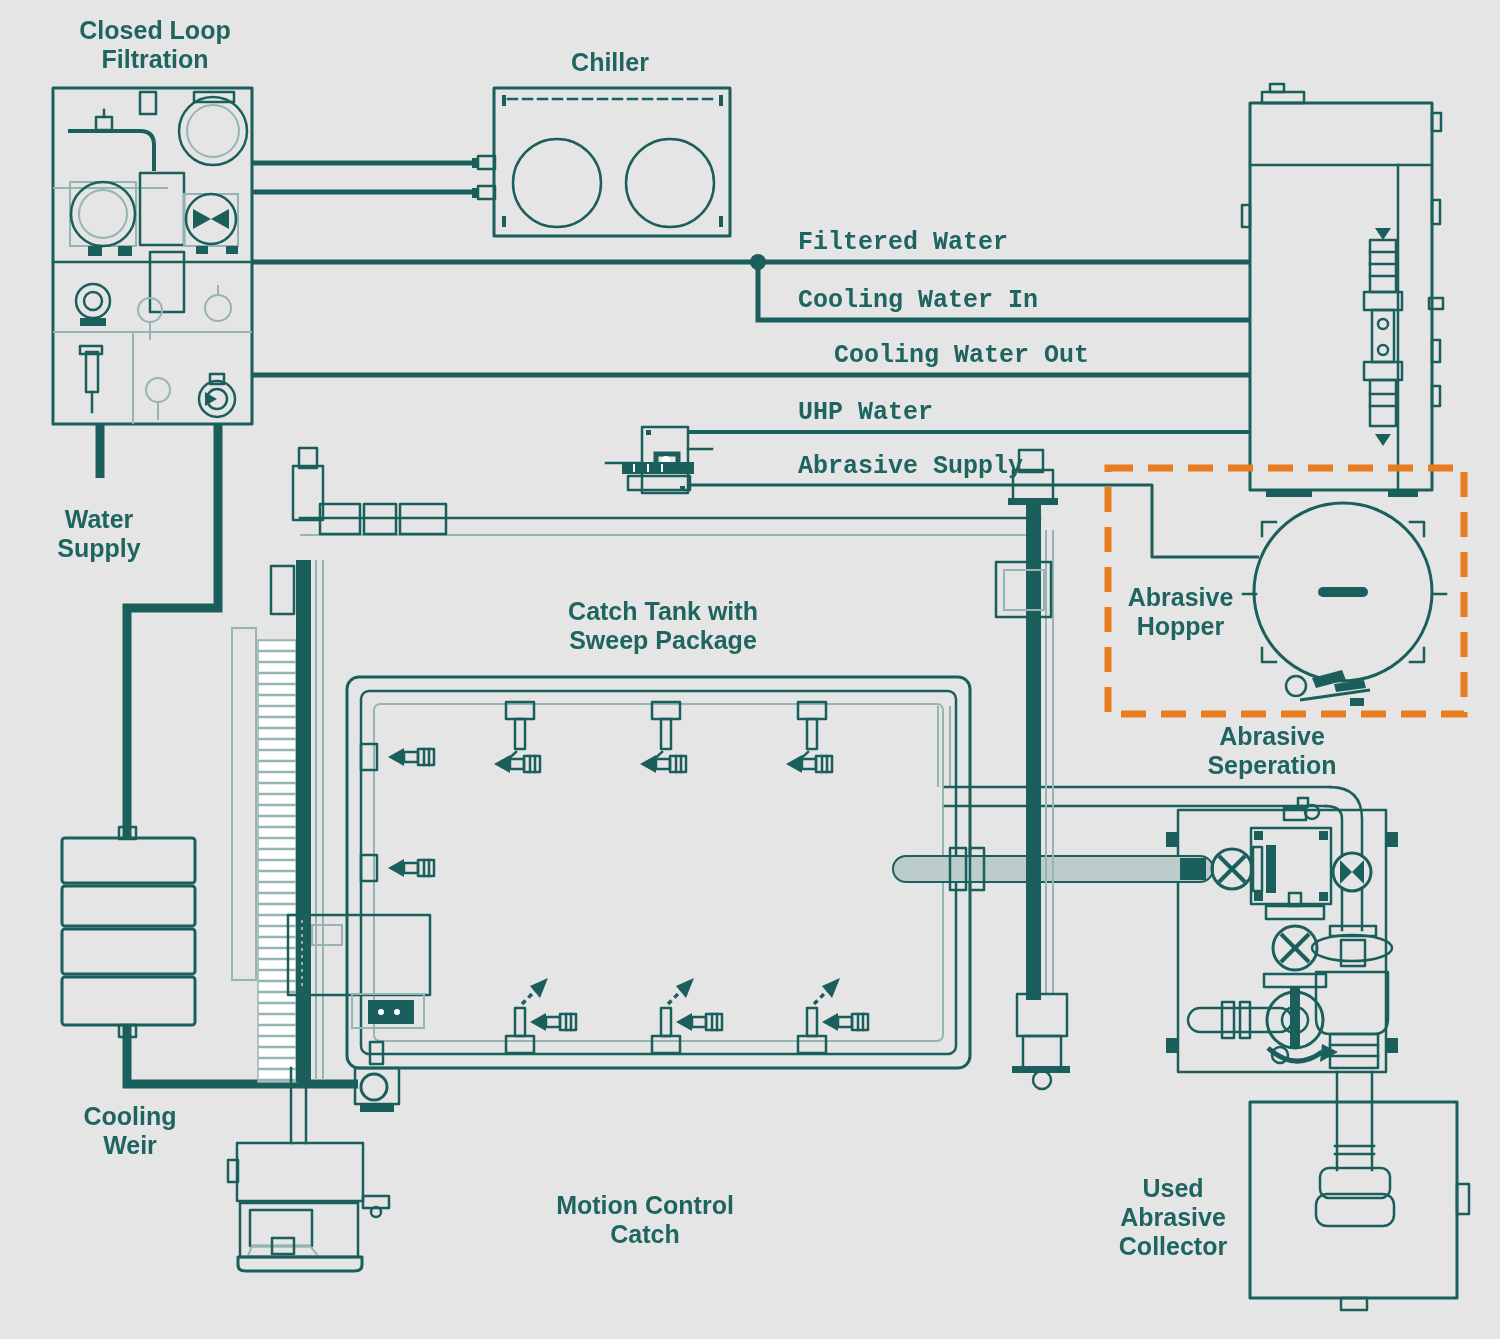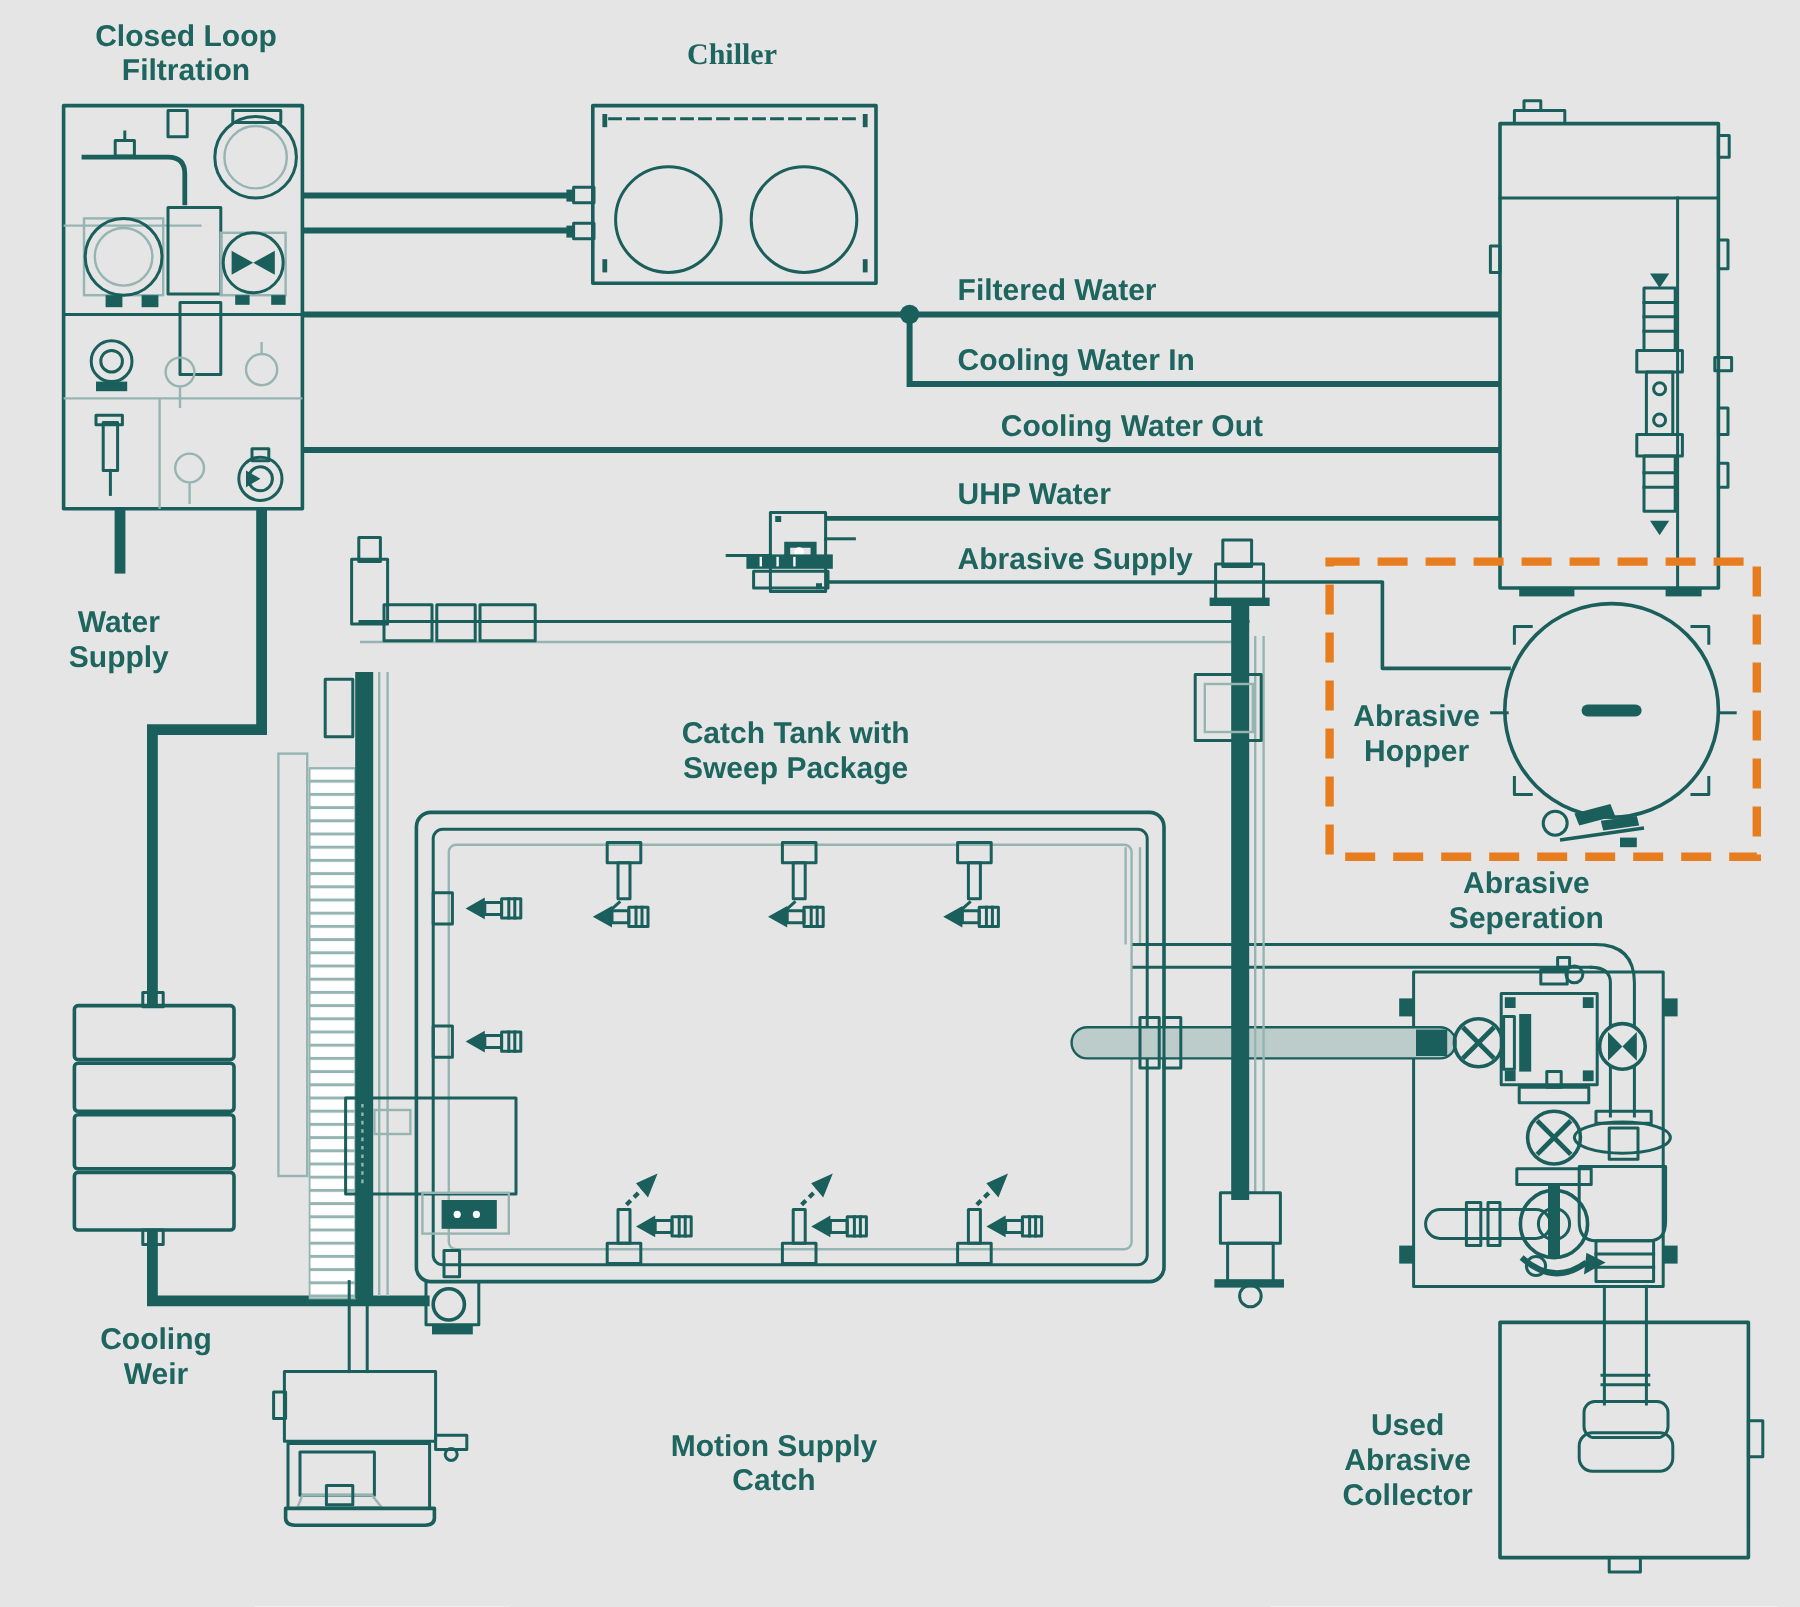--- a/index.html
+++ b/index.html
@@ -1,21 +1,21 @@
 <!DOCTYPE html>
 <html><head>
 <meta charset="utf-8">
 <style>
   html,body{margin:0;padding:0;background:#fff;}
   .stage{position:relative;width:1500px;height:1339px;background:#e5e5e5;overflow:hidden;
          font-family:"Liberation Sans",sans-serif;padding-left:42px;}
   svg{position:absolute;left:0;top:0;}
   .lbl{position:absolute;color:#1e6560;font-size:25px;font-weight:700;line-height:29px;
        text-align:center;white-space:nowrap;}
-  .lbl.left{text-align:left;}
+  .lbl.left{text-align:left;font-family:Liberation Mono, monospace;}
   
   .d{stroke:#1a5f5b;fill:none;stroke-width:2.5;stroke-linejoin:round;stroke-linecap:square;}
   .d3{stroke:#1a5f5b;fill:none;stroke-width:3;stroke-linejoin:round;}
   .t5{stroke:#1a5f5b;fill:none;stroke-width:5;}
   .t4{stroke:#1a5f5b;fill:none;stroke-width:4;}
   .t9{stroke:#1a5f5b;fill:none;stroke-width:9;}
   .lt{stroke:#96b5b2;fill:none;stroke-width:2;}
   .fd{fill:#1a5f5b;stroke:none;}
   .fw{fill:#ffffff;}
   .gray{fill:#bccccb;stroke:#1a5f5b;stroke-width:2;}
@@ -373,21 +373,21 @@
   </g>
 
   <rect x="1108" y="468" width="356" height="246" class="orange"></rect>
 </svg>
 
 <div class="lbl" style="left:65px;top:16px;width:180px;">
   <span>Closed Loop</span><br>
   <span>Filtration</span>
 </div>
 
-<div class="lbl" style="left:545px;top:31px;width:130px;font-family:Liberation Serif, serif;">
+<div class="lbl" style="left:545px;top:48px;width:130px;">
   <span>Chiller</span>
 </div>
 
 
 <div class="lbl left" style="left:798px;top:228px;">Filtered Water</div>
 <div class="lbl left" style="left:798px;top:286px;">Cooling Water In</div>
 <div class="lbl left" style="left:798px;top:341px;margin-left:36px;">Cooling Water Out</div>
 <div class="lbl left" style="left:798px;top:398px;">UHP Water</div>
 <div class="lbl left" style="left:798px;top:452px;">Abrasive Supply</div>
 
@@ -410,21 +410,21 @@
   <span>Abrasive</span><br>
   <span>Seperation</span>
 </div>
 
 <div class="lbl" style="left:60px;top:1102px;width:140px;">
   <span>Cooling</span><br>
   <span>Weir</span>
 </div>
 
 <div class="lbl" style="left:535px;top:1191px;width:220px;">
-  <span>Motion Supply</span><br>
+  <span>Motion Control</span><br>
   <span>Catch</span>
 </div>
 
 <div class="lbl" style="left:1103px;top:1174px;width:140px;">
   <span>Used</span><br>
   <span>Abrasive</span><br>
   <span>Collector</span>
 </div>
 
 </div>

